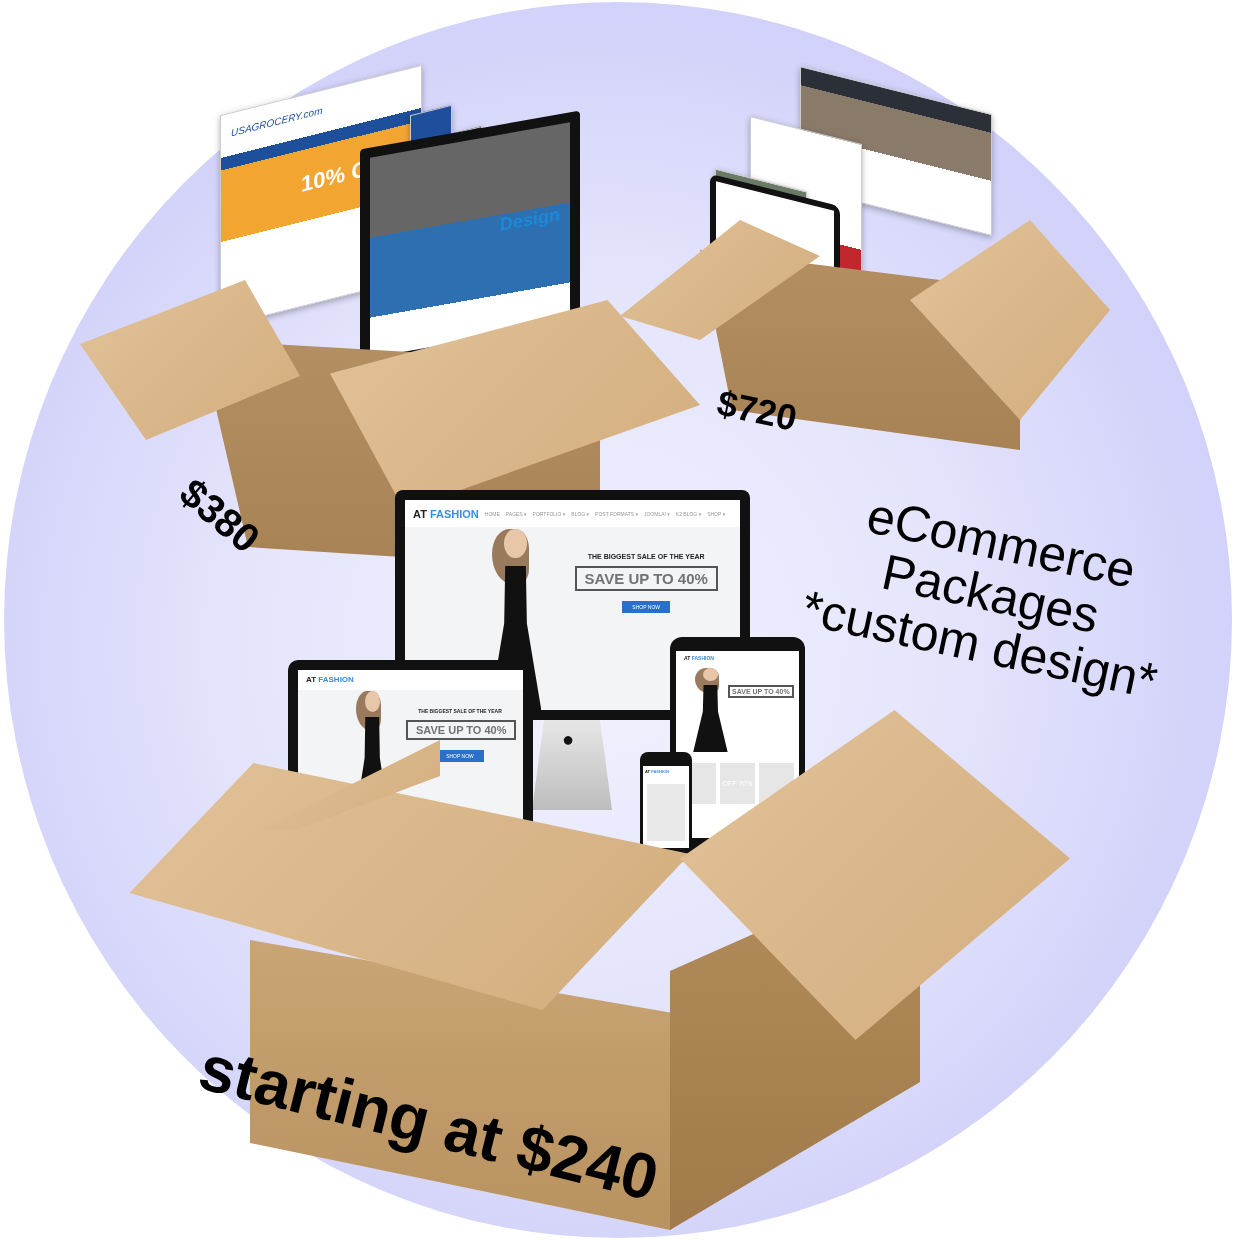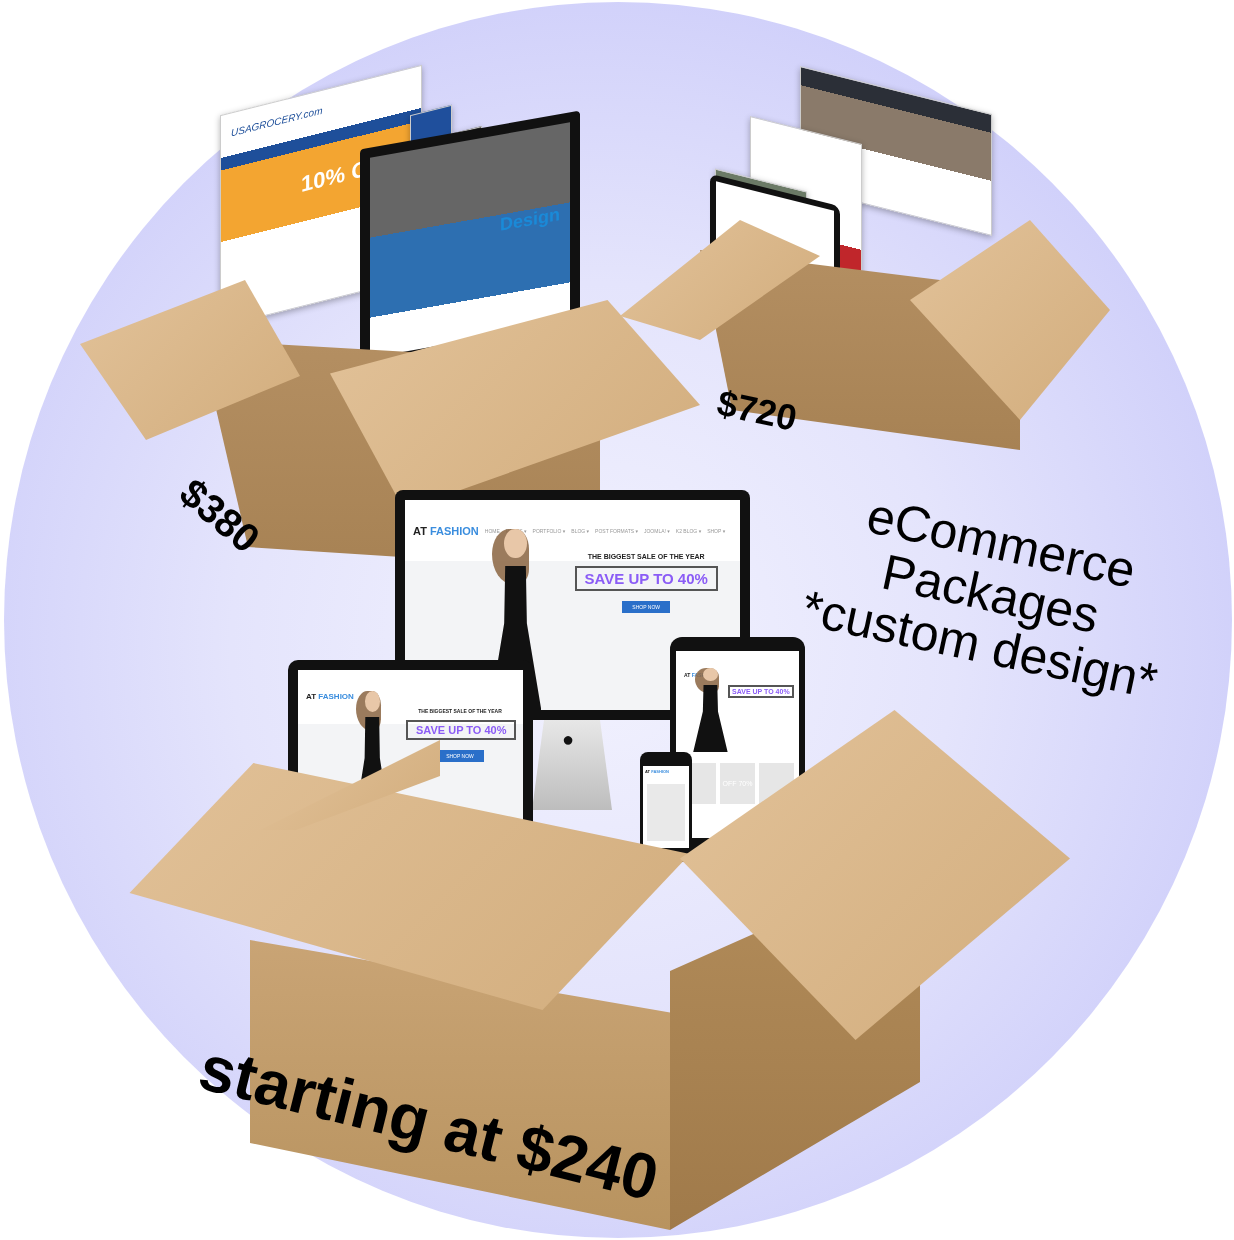--- a/index.html
+++ b/index.html
@@ -10,31 +10,31 @@
     }
     .box { position: absolute; }
     .side { position: absolute; background: #c9a475; }
     .flap { position: absolute; background: linear-gradient(135deg,#e2c299,#d2ad7d); }
     .dark { background: linear-gradient(180deg,#b48f62,#a78254); }
     .price { position: absolute; font-weight: bold; color: #000; font-family: "Liberation Sans", sans-serif; white-space: nowrap; }
     .tagline { position: absolute; color: #000; font-size: 50px; line-height: 52px; text-align: center; white-space: nowrap; }
     
     .screen { position: absolute; background: #111; border-radius: 8px; padding: 10px; box-sizing: border-box; }
     .site { background: #f3f4f6; width: 100%; height: 100%; position: relative; overflow: hidden; font-family: "Liberation Sans", sans-serif; }
-    .nav { height: 13%; background: #fff; display: flex; align-items: center; padding: 17px 8px; gap: 6px; }
+    .nav { height: 13%; background: #fff; display: flex; align-items: center; padding: 0 8px; gap: 6px; }
     .logo { color: #3a8dde; font-weight: bold; white-space: nowrap; }
     .logo b { color: #222; }
     .navitem { color: #999; font-size: 5px; white-space: nowrap; }
     .model { position: absolute; left: 22%; top: 14%; width: 22%; height: 86%; }
     .model .head { position: absolute; left: 35%; top: 0; width: 30%; height: 16%; border-radius: 50%; background: #e8c7a8; }
     .model .hair { position: absolute; left: 18%; top: 0; width: 50%; height: 30%; border-radius: 50% 40% 30% 60%; background: #8a6441; opacity: .85; }
     .model .dress { position: absolute; left: 15%; top: 20%; width: 70%; height: 80%; background: #111; clip-path: polygon(30% 0, 70% 0, 72% 40%, 100% 100%, 0 100%, 28% 40%); }
     .hero { position: absolute; left: 48%; top: 25%; width: 48%; text-align: center; }
     .hero .sub { font-weight: bold; color: #222; white-space: nowrap; }
-    .hero .big { border: 2px solid #555; display: inline-block; font-weight: bold; color: #8b5cf6; padding: 2px 8px; margin-top: 6px; white-space: nowrap; }
+    .hero .big { border: 2px solid #555; display: inline-block; font-weight: bold; color: #737373; padding: 2px 8px; margin-top: 6px; white-space: nowrap; }
     .hero .btn { background: #2a6fc9; color: #fff; display: inline-block; margin-top: 10px; padding: 3px 10px; font-size: 5px; }
     .stack-page { position: absolute; background: #fff; border: 1px solid #ccc; box-shadow: 0 2px 6px rgba(0,0,0,.3); }
   </style>
 </head>
 <body>
 
 <div class="circle"></div>
 
 <div class="box" style="left:80px;top:70px;width:620px;height:500px;">
   <div class="stack-page" style="left:140px;top:20px;width:200px;height:210px;transform:skewY(-14deg);background:linear-gradient(180deg,#fff 0 20%,#1e4f9a 20% 26%,#f3a531 26% 60%,#fff 60%);">

